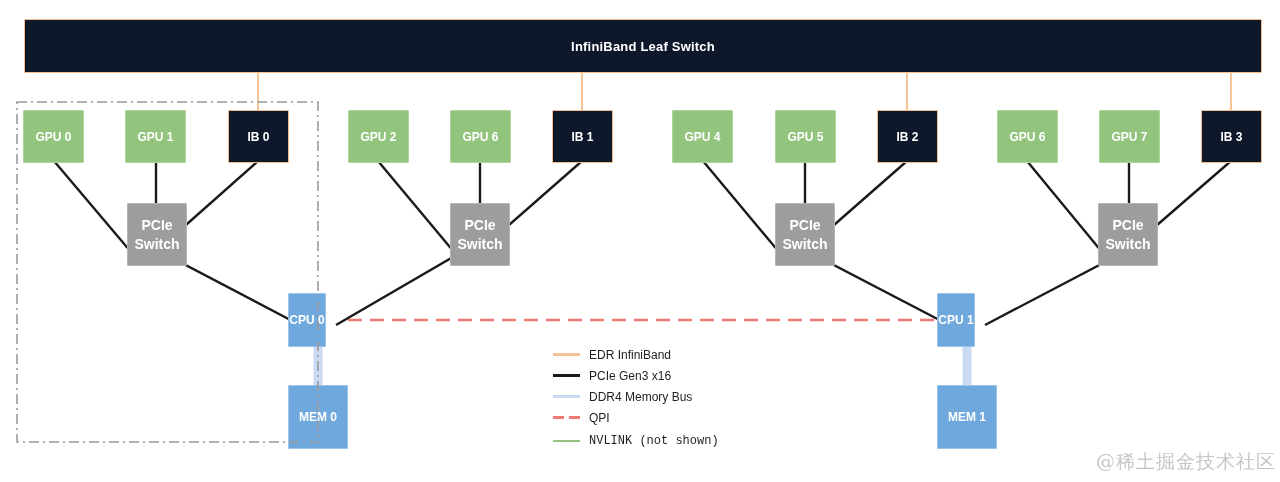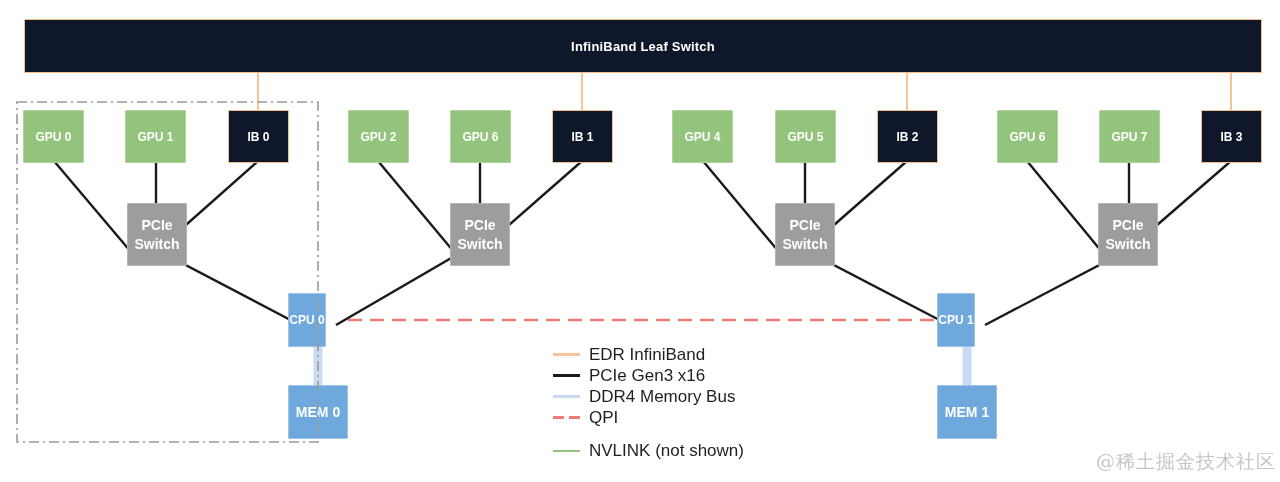--- a/index.html
+++ b/index.html
@@ -28,33 +28,33 @@
   }
   .node.orange{background:#0f172a;border:1px solid #F5BD8E;}
   .node.green{background:#93C47D;border:1px solid #B0D49C;}
   .node.gray{background:#9D9D9D;border:1px solid #B5B5B5;}
   .node.blue{background:#6FA8DC;border:1px solid #9CC3E8;}
 
   .switch-bar{left:24px;top:19px;width:1238px;height:54px;font-size:13px;letter-spacing:.2px;}
   .leaf{width:61px;height:53px;top:110px;font-size:12px;}
   .pcie-sw{width:60px;height:63px;top:203px;font-size:14px;line-height:1.3;padding:0 6px;}
   .cpu{width:38px;height:54px;top:293px;font-size:12px;}
-  .mem{width:60px;height:54px;top:385px;font-size:14px;}
+  .mem{width:60px;height:64px;top:385px;font-size:12px;}
 
   
   #legend{position:absolute;left:553px;top:344px;z-index:2;}
   .legend-row{display:flex;align-items:center;height:21px;}
-  .legend-row.last{margin-top:12px;}
+  .legend-row.last{margin-top:2px;font-family:Liberation Mono, monospace;}
   .legend-swatch{width:27px;height:3px;margin-right:9px;flex:0 0 auto;}
   .sw-edr{background:#F7C498;}
   .sw-pcie{background:#1A1A1A;}
   .sw-ddr4{background:#C9DAF2;}
   .sw-qpi{background:repeating-linear-gradient(90deg,#EE7C74 0 11px,transparent 11px 16px);}
   .sw-nvlink{background:#93C47D;height:2px;}
-  .legend-label{font-size:17px;color:#1F1F1F;white-space:nowrap;}
+  .legend-label{font-size:12px;color:#1F1F1F;white-space:nowrap;}
 
   
   #watermark{
     position:absolute;right:4px;top:449px;z-index:2;
     font-family:"DejaVu Serif","Liberation Serif",serif;
     font-size:19px;color:#C6C6C6;letter-spacing:1px;white-space:nowrap;
   }
 </style>
 </head>
 <body>

